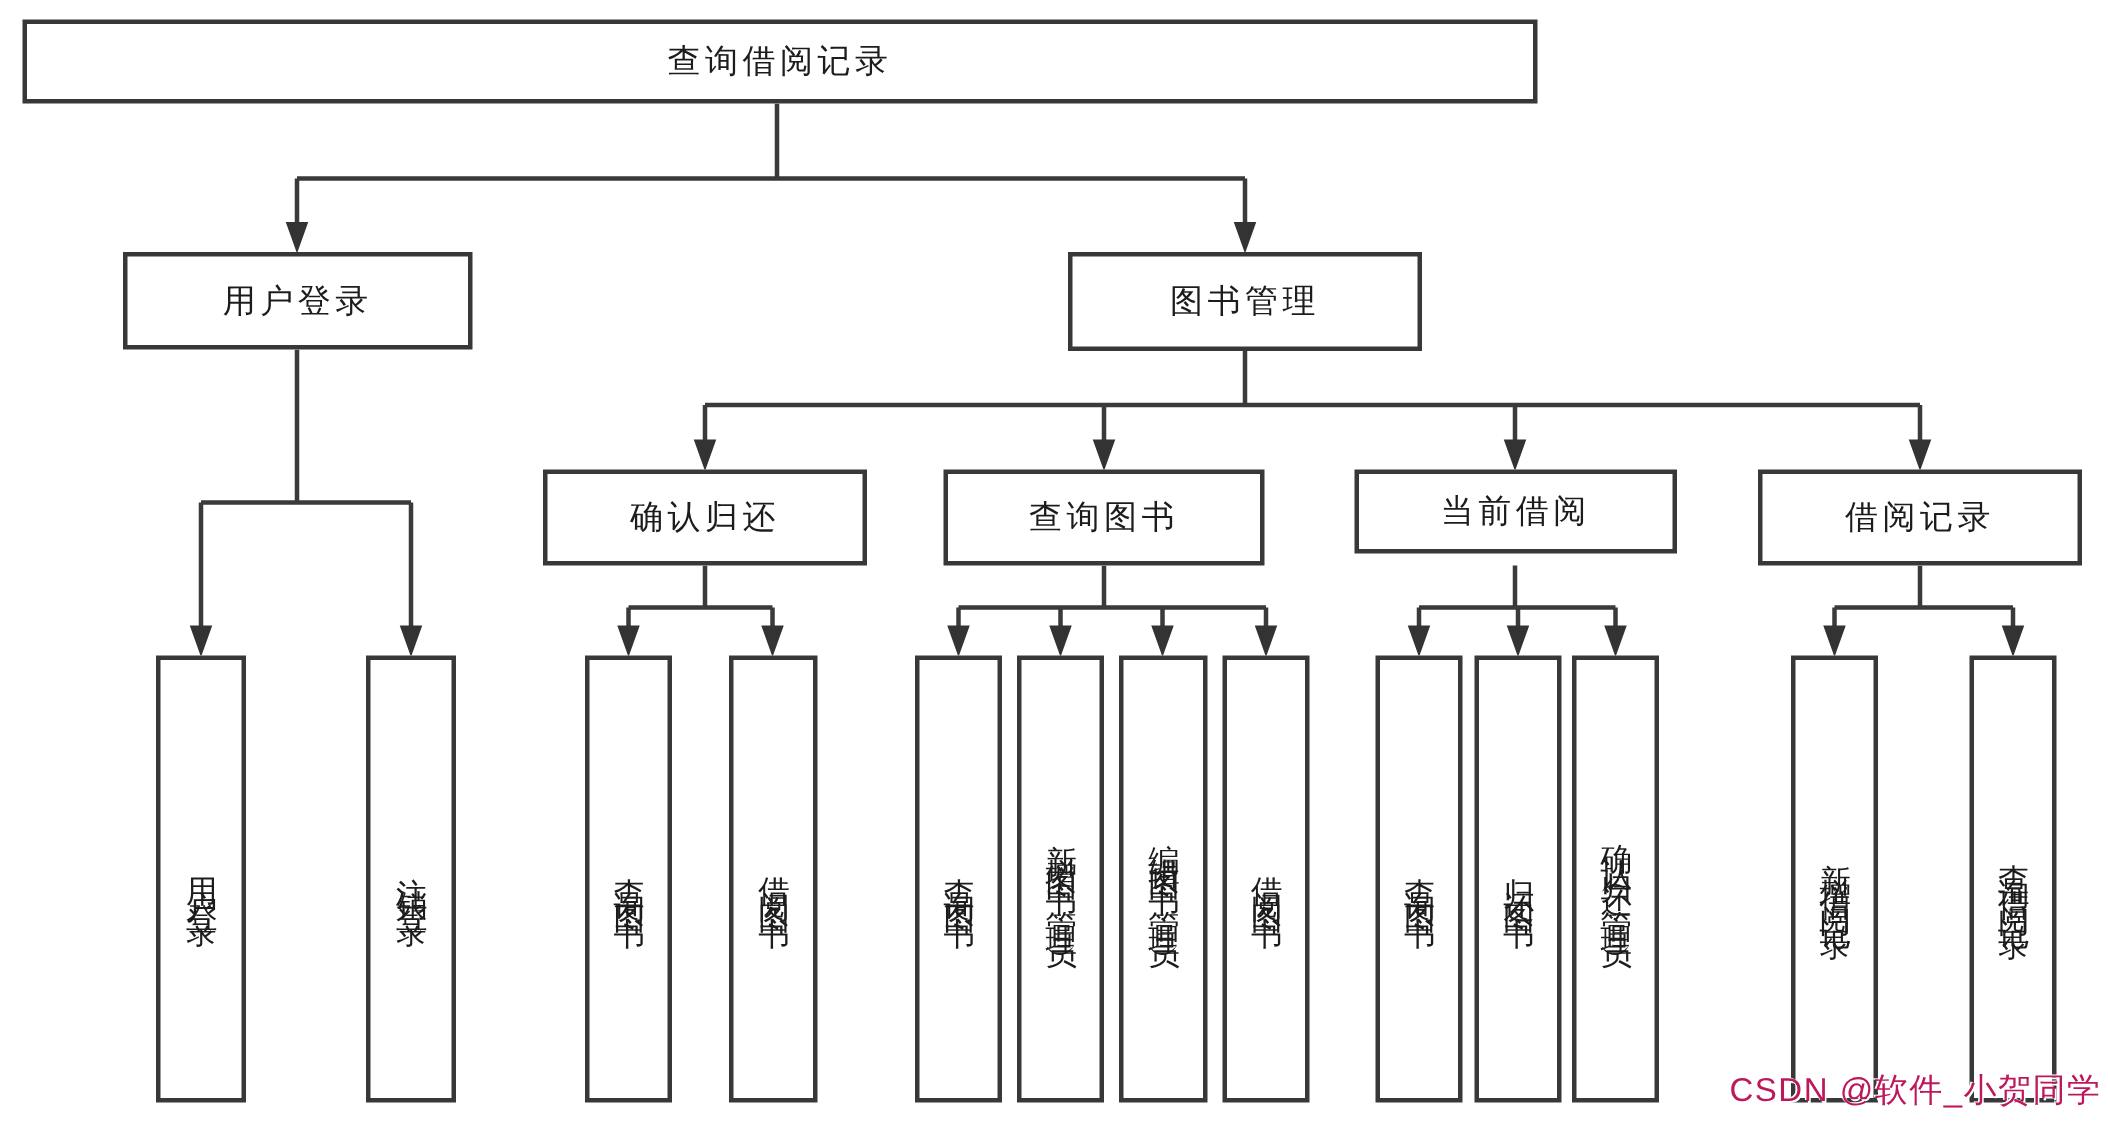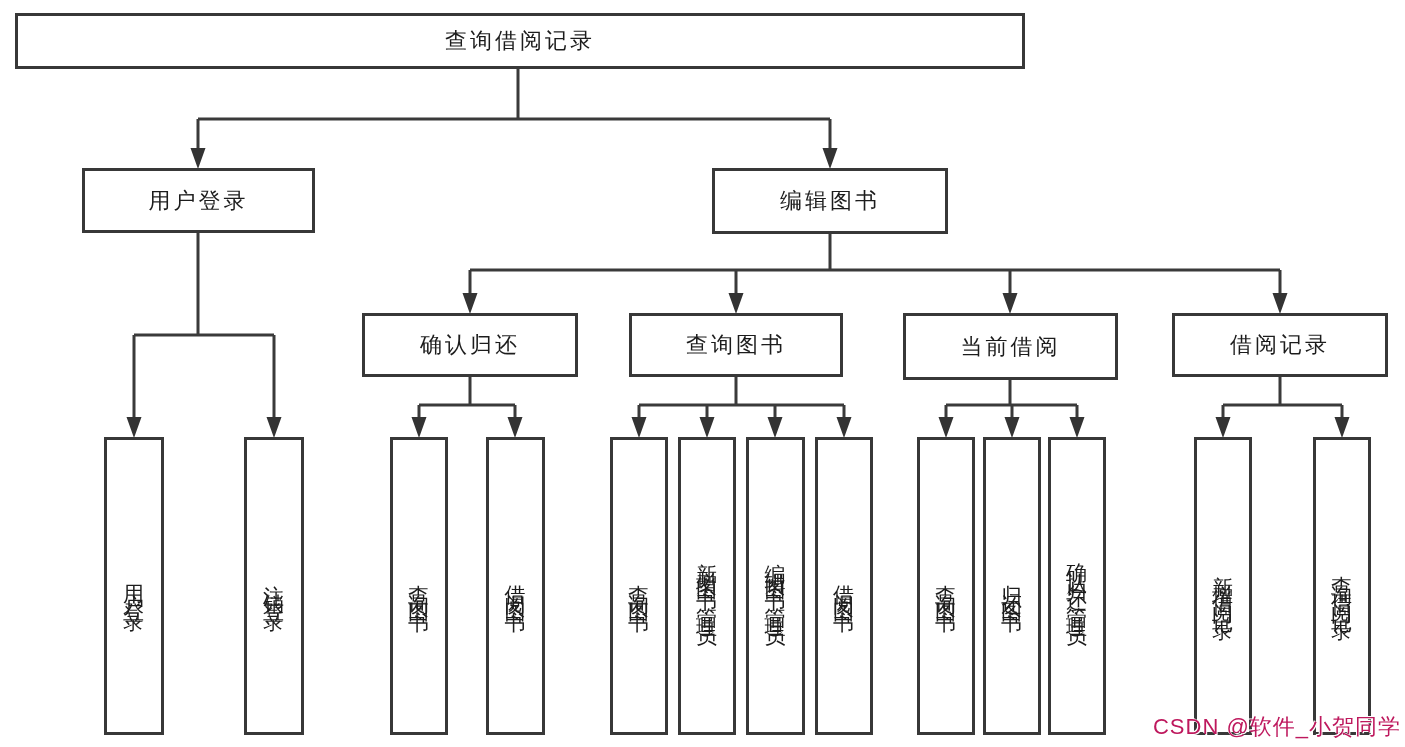--- a/index.html
+++ b/index.html
@@ -97,25 +97,25 @@
       M938.5 417 L953.5 417 L946 438 Z
       M1004.5 417 L1019.5 417 L1012 438 Z
       M1069.5 417 L1084.5 417 L1077 438 Z
       M1215.5 417 L1230.5 417 L1223 438 Z
       M1334.5 417 L1349.5 417 L1342 438 Z"></path>
   </svg>
 
   <div class="box hbox" style="left:15px; top:13px; width:1010px; height:56px;">查询借阅记录</div>
 
   <div class="box hbox" style="left:82px; top:168px; width:233px; height:65px;">用户登录</div>
-  <div class="box hbox" style="left:712px; top:168px; width:236px; height:66px;">编辑图书</div>
+  <div class="box hbox" style="left:712px; top:168px; width:236px; height:66px;">图书管理</div>
 
   <div class="box hbox" style="left:362px; top:313px; width:216px; height:64px;">确认归还</div>
   <div class="box hbox" style="left:629px; top:313px; width:214px; height:64px;">查询图书</div>
-  <div class="box hbox" style="left:903px; top:313px; width:215px; height:67px;">当前借阅</div>
+  <div class="box hbox" style="left:903px; top:313px; width:215px; height:56px;">当前借阅</div>
   <div class="box hbox" style="left:1172px; top:313px; width:216px; height:64px;">借阅记录</div>
 
   <div class="box vbox" style="left:104px; top:437px; width:60px; height:298px;">用户登录</div>
   <div class="box vbox" style="left:244px; top:437px; width:60px; height:298px;">注销登录</div>
 
   <div class="box vbox" style="left:390px; top:437px; width:58px; height:298px;">查询图书</div>
   <div class="box vbox" style="left:486px; top:437px; width:59px; height:298px;">借阅图书</div>
 
   <div class="box vbox" style="left:610px; top:437px; width:58px; height:298px;">查询图书</div>
   <div class="box vbox" style="left:678px; top:437px; width:58px; height:298px;">新增图书（管理员）</div>

